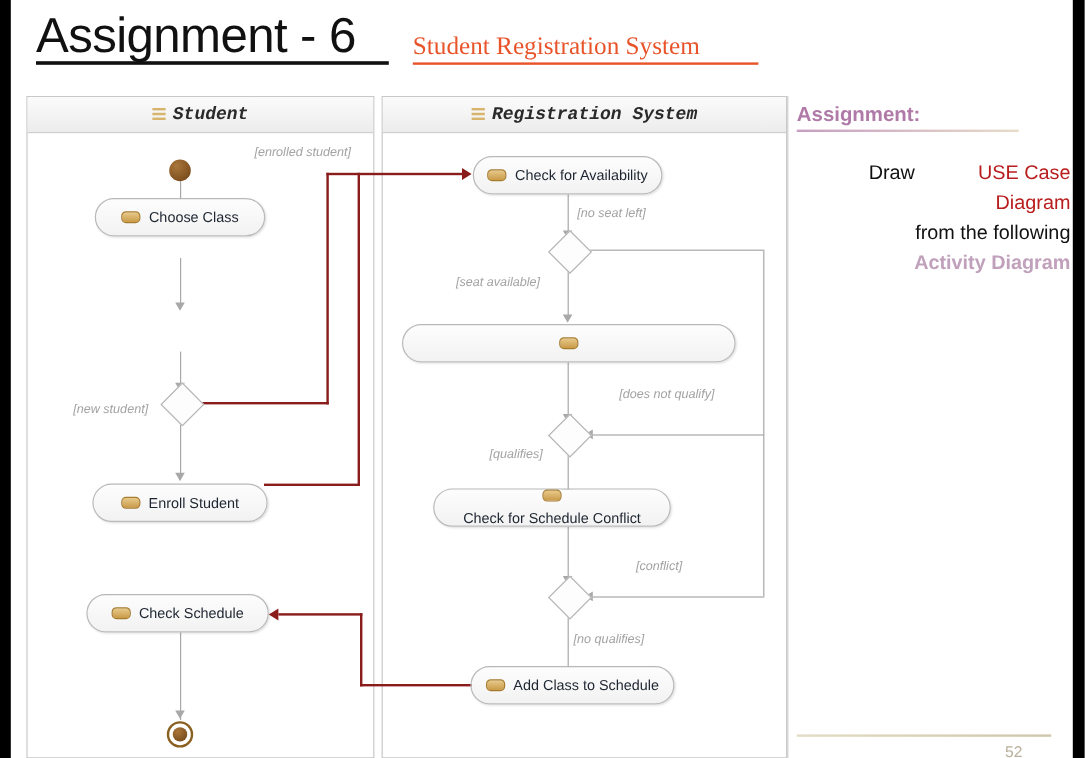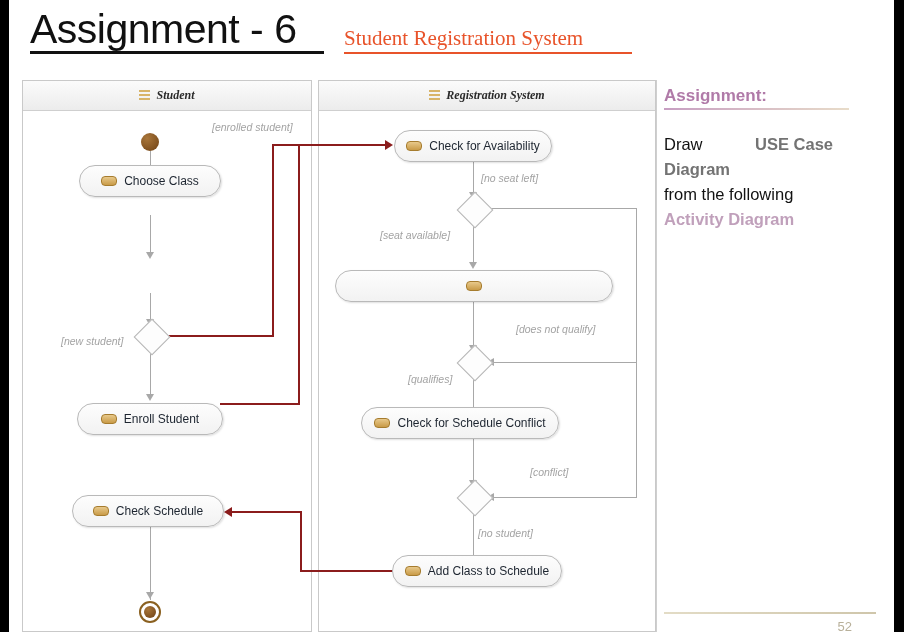--- a/index.html
+++ b/index.html
@@ -36,22 +36,22 @@
   .lane-a{left:0;width:290px;}
   .lane-b{left:296px;width:338px;}
   .lane-hd{
     position:absolute;left:0;right:0;top:0;height:30px;
     background:linear-gradient(#fbfbfb,#ececec);
     border-bottom:1px solid #cfcfcf;
     display:flex;align-items:center;justify-content:center;gap:6px;
     box-sizing:border-box;
   }
   .lane-hd-label{
-    font-size:12px;font-weight:bold;font-style:italic;color:#2a2a2a;
-    font-family:Liberation Serif, serif;white-space:nowrap;text-align:center;
+    font-size:15px;font-weight:bold;font-style:italic;color:#2a2a2a;
+    font-family:Liberation Mono, monospace;white-space:nowrap;text-align:center;
   }
   .lane-ico{width:11px;height:11px;position:relative;flex:0 0 auto;}
   .lane-ico i{position:absolute;left:0;width:11px;height:2px;background:#d8b46a;display:block;}
   .lane-ico i:nth-child(1){top:0;}
   .lane-ico i:nth-child(2){top:4px;}
   .lane-ico i:nth-child(3){top:8px;}
 
   
   .act{
     position:absolute;height:32px;box-sizing:border-box;
@@ -99,29 +99,29 @@
   .arr-l-g{border-top:4px solid transparent;border-bottom:4px solid transparent;border-right:7px solid #a8a8a8;}
   .arr-r-r{border-top:5px solid transparent;border-bottom:5px solid transparent;border-left:8px solid #8b1c1c;}
   .arr-l-r{border-top:5px solid transparent;border-bottom:5px solid transparent;border-right:8px solid #8b1c1c;}
 
   .grd{
     position:absolute;font-size:10.5px;font-style:italic;color:#a3a3a3;
     white-space:nowrap;z-index:12;font-family:"Liberation Sans", sans-serif;
   }
 
   
-  .rpanel{position:absolute;left:662px;top:80px;width:232px;height:552px;}
+  .rpanel{position:absolute;left:662px;top:80px;width:232px;height:552px;text-align:right;}
   .rp-divider{position:absolute;left:-6px;top:0;width:1px;height:552px;background:#cfcfcf;}
   .rp-title{position:absolute;left:2px;top:6px;font-size:17px;font-weight:bold;
     color:#b07aa8;white-space:nowrap;font-family:"Liberation Sans", sans-serif;}
   .rp-title-rule{position:absolute;left:2px;top:28px;width:185px;height:2px;
     background:linear-gradient(90deg,#c79ec2,#e8dcc9);}
   .rp-body{position:absolute;left:2px;top:52px;width:228px;font-size:16.5px;
     line-height:25px;color:#111;font-family:"Liberation Sans", sans-serif;}
-  .rp-em{color:#737373;font-weight:bold;margin-left:48px;}
+  .rp-em{color:#b91c1c;font-weight:normal;margin-left:48px;}
   .rp-soft{color:#c0a0bb;font-weight:bold;}
   .rp-foot-rule{position:absolute;left:2px;bottom:18px;width:212px;height:2px;
     background:linear-gradient(90deg,#e3dcc6,#cfc6ab);}
   .rp-pageno{position:absolute;right:42px;bottom:-2px;font-size:13px;color:#b8b09a;
     font-family:"Liberation Sans", sans-serif;}
 </style>
 </head>
 <body>
 
 <div class="slide">
@@ -215,31 +215,31 @@
 
     <div class="gl glv" style="left:451px;top:222px;height:45px;"></div>
     <div class="arr arr-d" style="left:447px;top:265px;"></div>
     <div class="dia" style="left:440px;top:270px;"></div>
     <div class="grd" style="left:494px;top:243px;">[does not qualify]</div>
 
     <div class="grd" style="left:386px;top:293px;">[qualifies]</div>
     <div class="gl glv" style="left:451px;top:294px;height:36px;"></div>
     <div class="arr arr-d" style="left:447px;top:328px;"></div>
 
-    <div class="act" style="left:339px;top:327px;width:198px;">
+    <div class="act" style="left:339px;top:327px;width:198px;flex-direction:column;">
       <span class="act-ico"></span>
       <span class="act-label">Check for Schedule Conflict</span>
     </div>
 
     <div class="gl glv" style="left:451px;top:359px;height:44px;"></div>
     <div class="arr arr-d" style="left:447px;top:400px;"></div>
     <div class="dia" style="left:440px;top:405px;"></div>
     <div class="grd" style="left:508px;top:386px;">[conflict]</div>
 
-    <div class="grd" style="left:456px;top:447px;">[no student]</div>
+    <div class="grd" style="left:456px;top:447px;">[no qualifies]</div>
     <div class="gl glv" style="left:451px;top:429px;height:50px;"></div>
     <div class="arr arr-d" style="left:447px;top:477px;"></div>
 
     <div class="act" style="left:370px;top:475px;width:170px;">
       <span class="act-ico"></span>
       <span class="act-label">Add Class to Schedule</span>
     </div>
 
     <div class="gl glh" style="left:464px;top:128px;width:150px;"></div>
     <div class="gl glv" style="left:614px;top:128px;height:154px;"></div>

